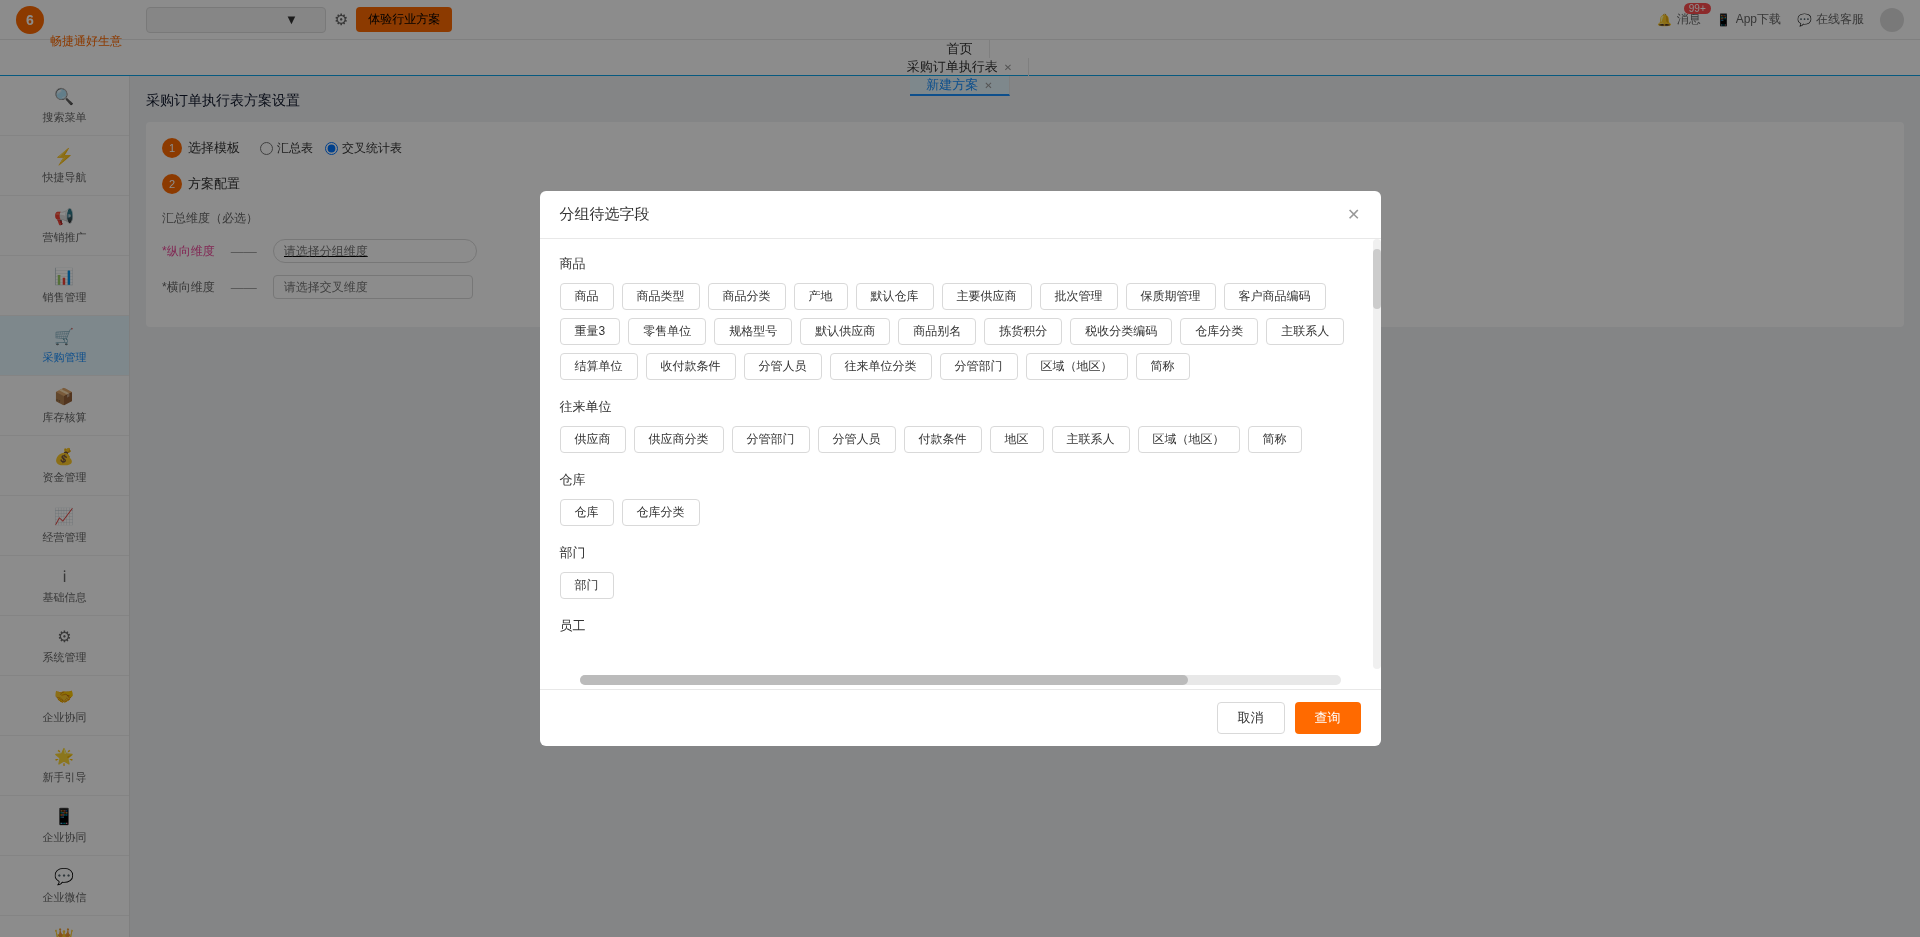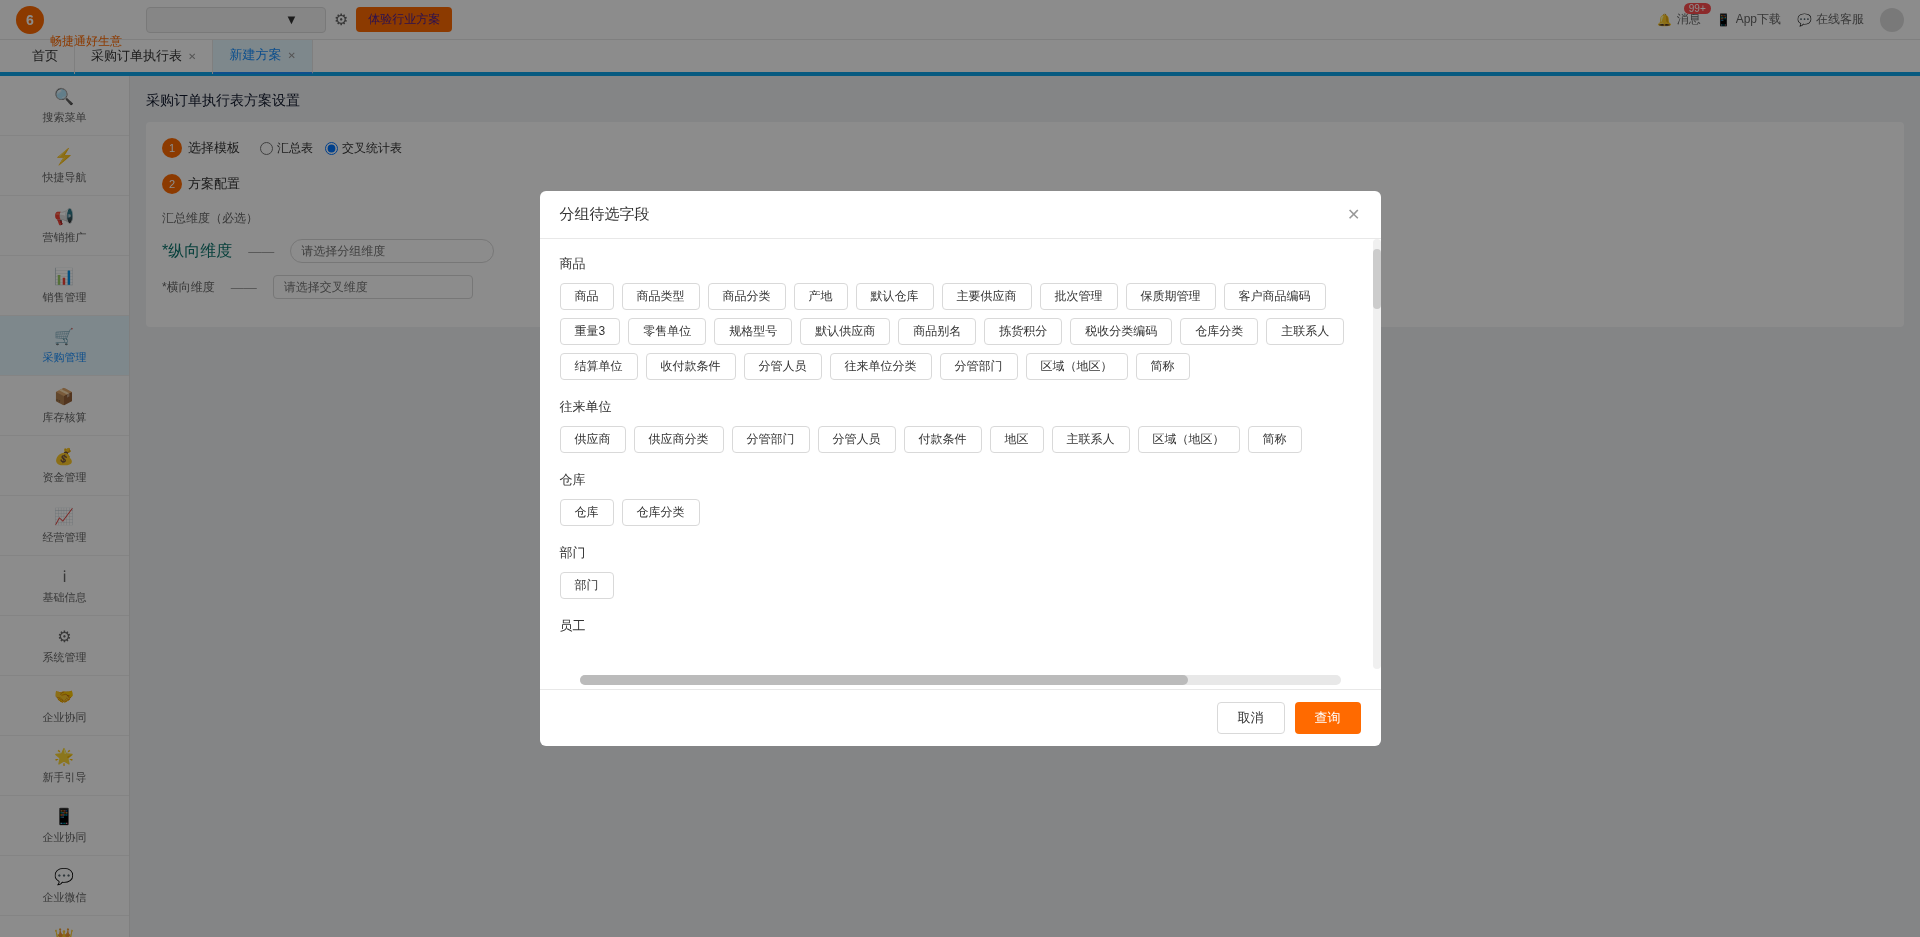--- a/index.html
+++ b/index.html
@@ -53,21 +53,21 @@
     }
     .search-box input {
       border: none;
       background: transparent;
       outline: none;
       font-size: 12px;
       width: 130px;
     }
     .btn-experience {
       background: #ff6a00;
-      color: #4c1d95;
+      color: #000000;
       border: none;
       border-radius: 4px;
       padding: 4px 12px;
       cursor: pointer;
       font-size: 12px;
     }
     .header-right {
       display: flex;
       align-items: center;
       gap: 16px;
@@ -94,22 +94,23 @@
       right: -10px;
     }
 
     
     .tab-bar {
       height: 36px;
       background: #fff;
       display: flex;
       align-items: center;
       padding: 0 16px;
-      border-bottom: 4px solid #0ea5e9;
+      border-bottom: 1px solid #0ea5e9;
       gap: 0;
+      flex-direction: column;
     }
     .tab-item {
       height: 36px;
       display: flex;
       align-items: center;
       padding: 0 16px;
       font-size: 13px;
       cursor: pointer;
       border-right: 1px solid #e8e8e8;
       color: #333;
@@ -452,23 +453,23 @@
       </div>
 
       <div class="step-bar">
         <div class="step">
           <div class="step-num">2</div>
           <span>方案配置</span>
         </div>
       </div>
       <div style="color:#666;font-size:12px;margin-bottom:12px;">汇总维度（必选）</div>
       <div style="display:flex;align-items:center;gap:12px;margin-bottom:12px;">
-        <span style="font-size:16px;color:#0f766e;">*纵向维度</span>
+        <span style="font-size:12px;color:#ec4899;">*纵向维度</span>
         <span style="color:#999;margin:0 4px;">——</span>
-        <input type="text" style="border: 1px solid rgb(217, 217, 217); border-radius: 12px; padding: 4px 10px; width: 204px; font-size: 12px;" placeholder="请选择分组维度">
+        <input type="text" style="border: 1px solid rgb(217, 217, 217); border-radius: 12px; padding: 4px 10px; width: 204px; font-size: 12px; text-decoration: underline;" placeholder="请选择分组维度">
       </div>
       <div style="display:flex;align-items:center;gap:12px;margin-bottom:12px;">
         <span style="font-size:12px;color:#666;">*横向维度</span>
         <span style="color:#999;margin:0 4px;">——</span>
         <input type="text" style="border: 1px solid rgb(217, 217, 217); border-radius: 4px; padding: 4px 10px; width: 200px; font-size: 12px;" placeholder="请选择交叉维度">
       </div>
     </div>
   </div>
 </div>
 

